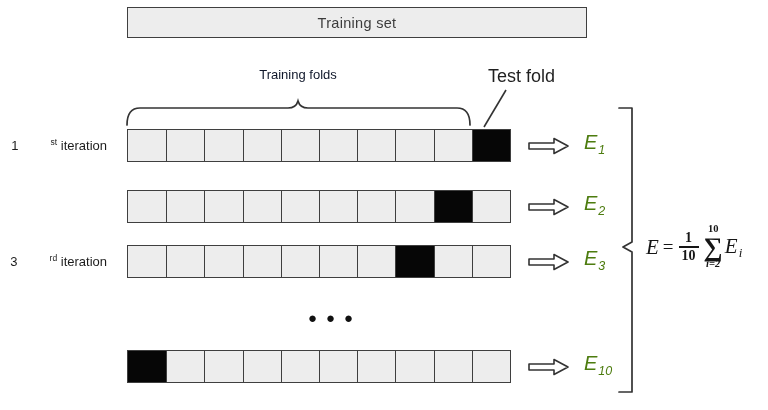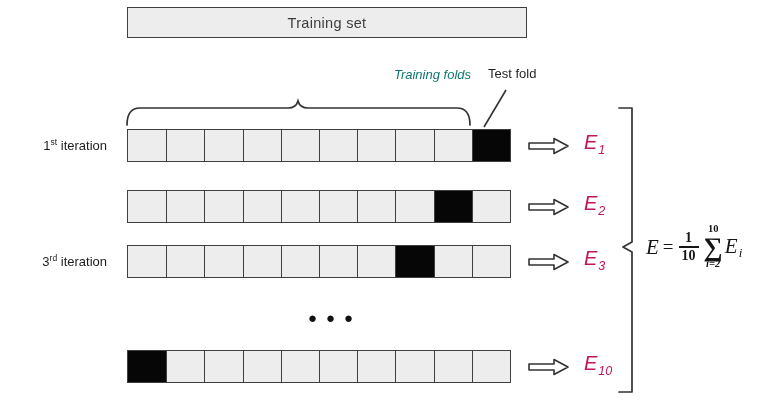--- a/index.html
+++ b/index.html
@@ -8,56 +8,56 @@
     --test-fill:#060606;
     --ink:#222222;
   }
   html,body{margin:0;padding:0;background:#ffffff;}
   #canvas{
     position:relative;width:768px;height:410px;background:#ffffff;
     font-family:"Liberation Sans",sans-serif;color:var(--ink);overflow:hidden;
   }
   
   .trainset{
-    position:absolute;left:127px;top:7px;width:400px;height:31px;
+    position:absolute;left:127px;top:7px;width:460px;height:31px;
     background:var(--box-fill);border:1.6px solid var(--box-border);
     box-sizing:border-box;display:flex;align-items:center;justify-content:center;
     font-size:14.5px;color:#3c3c3c;letter-spacing:.3px;
   }
   
   .folds-label{
-    position:absolute;left:125px;top:67px;width:346px;text-align:right;
-    font-size:13px;color:#0f766e;font-style:italic;
+    position:absolute;left:125px;top:67px;width:346px;text-align:center;
+    font-size:13px;color:#0f172a;
   }
   .testfold-label{
     position:absolute;left:488px;top:66px;width:70px;
-    font-size:13px;color:#1f1f1f;
+    font-size:18px;color:#1f1f1f;
   }
   .abs-svg{position:absolute;}
   
   .row{position:absolute;left:0;width:768px;height:33px;}
   .row-0{top:129px}.row-1{top:190px}.row-2{top:245px}.row-3{top:350px}
   .iter-label{
     position:absolute;left:0;top:8px;width:107px;text-align:right;
     font-size:13px;color:#1c1c1c;white-space:nowrap;
   }
-  .iter-label sup{font-size:8.5px;}
+  .iter-label sup{font-size:8.5px;margin-left:32px;}
   .cells{
     position:absolute;left:127px;top:0;width:384px;height:33px;
     display:grid;grid-template-columns:repeat(10,1fr);
     border:1.7px solid var(--box-border);box-sizing:border-box;
     background:var(--box-fill);
   }
   .cell{border-left:1.6px solid var(--box-border);box-sizing:border-box;}
   .cell:first-child{border-left:none;}
   .cell.test{background:var(--test-fill);}
   .arrow-wrap{position:absolute;left:528px;top:8px;width:42px;height:18px;}
   .elabel{
     position:absolute;left:584px;top:2px;
-    font-style:italic;font-size:20px;color:#be185d;
+    font-style:italic;font-size:20px;color:#4d7c0f;
     font-family:"Liberation Sans",sans-serif;
   }
   .elabel .sub{font-size:12.5px;vertical-align:-5px;margin-left:1px;}
   
   .dots{
     position:absolute;left:290px;top:309px;width:90px;text-align:center;
     font-size:15px;letter-spacing:9px;color:#111;
   }
   
   .formula{

